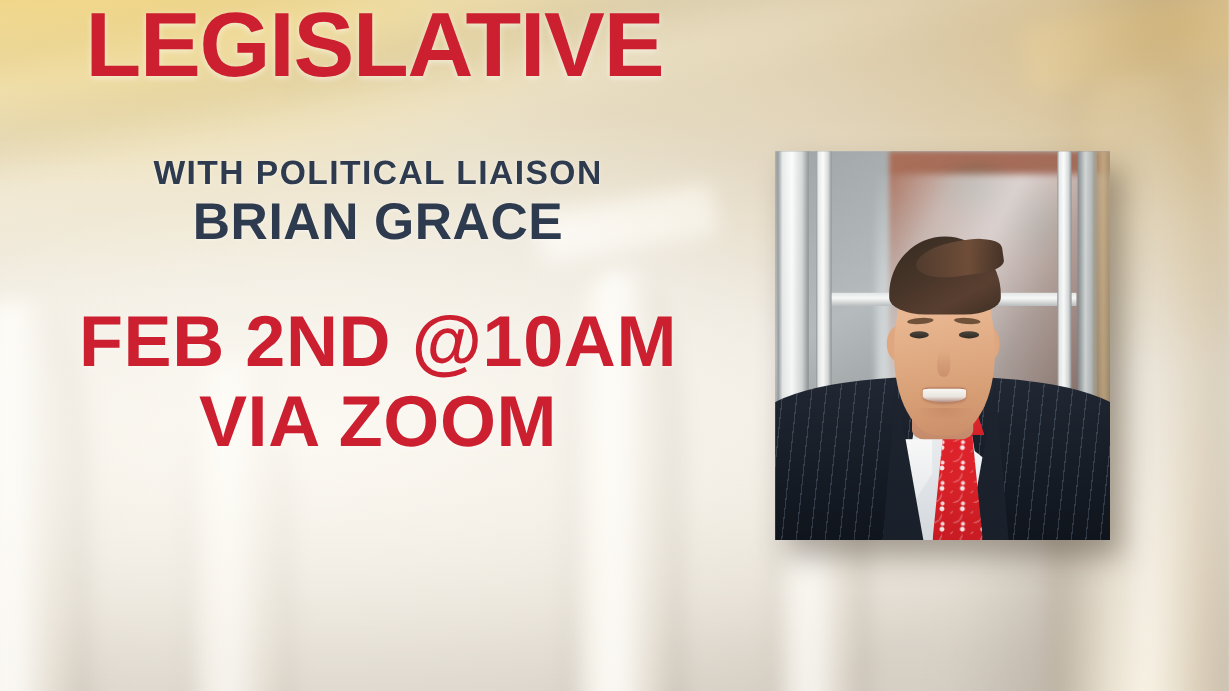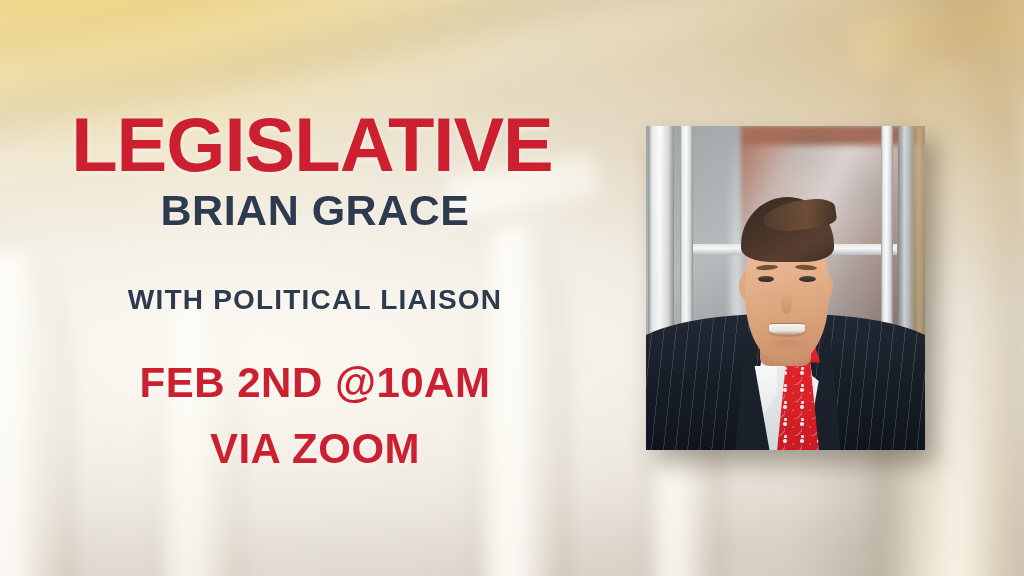--- a/index.html
+++ b/index.html
@@ -100,21 +100,21 @@
     position:absolute; inset:0;
     background:
       radial-gradient(80% 65% at 24% 62%, rgba(255,253,247,0.80) 0%, rgba(252,249,241,0.45) 44%, rgba(255,255,255,0) 78%),
       linear-gradient(180deg, rgba(255,255,255,0.10) 0%, rgba(255,255,255,0.32) 52%, rgba(246,242,234,0.30) 100%);
   }
   .bg-blurwrap { position:absolute; inset:-20px; filter:blur(3px); }
 
   
   .textblock {
     position:absolute; left:0; top:0; width:620px; height:576px;
-    display:flex; flex-direction:column; justify-content:center;
+    display:flex; flex-direction:column; justify-content:flex-start;
     padding-left:10px; text-align:center;
   }
   .t-line { line-height:1.0; white-space:nowrap; }
 
   .title {
     color:#CC2030; font-weight:bold; font-size:76px;
     letter-spacing:-1px; text-shadow:0 2px 5px rgba(255,255,255,0.55);
     font-stretch:condensed;
   }
   .title.l1 { margin-left:-6px; }
@@ -124,25 +124,25 @@
     color:#2E3A4E; font-weight:bold; font-size:28px;
     letter-spacing:1.2px; margin-top:54px;
     text-shadow:0 1px 3px rgba(255,255,255,0.5);
   }
   .sub-name {
     color:#2E3A4E; font-weight:bold; font-size:43px;
     letter-spacing:0.5px; margin-top:6px;
     text-shadow:0 1px 3px rgba(255,255,255,0.5);
   }
   .when {
-    color:#CC2030; font-weight:bold; font-size:42px;
+    color:#CC2030; font-weight:bold; font-size:60px;
     letter-spacing:0.5px; margin-top:48px;
     text-shadow:0 1px 4px rgba(255,255,255,0.5);
   }
-  .when.l2 { margin-top:24px; }
+  .when.l2 { margin-top:7px; }
 
   
   .photo {
     position:absolute; left:646px; top:126px; width:279px; height:324px;
     overflow:hidden;
     box-shadow:10px 14px 22px rgba(70,58,44,0.42);
     background:#b9bcbd;
   }
   .photo-inner { position:absolute; inset:0; overflow:hidden; }
 
@@ -342,22 +342,22 @@
       <div class="cornice"></div>
       <div class="dentils"></div>
       <div class="shadow-diag"></div>
     </div>
   </div>
   <div class="wash-pale"></div>
   <div class="wash-gold"></div>
 
   <div class="textblock">
     <div class="t-line title l1">LEGISLATIVE</div>
+    <div class="t-line sub-small">WITH POLITICAL LIAISON</div>
     <div class="t-line sub-name">BRIAN GRACE</div>
-    <div class="t-line sub-small">WITH POLITICAL LIAISON</div>
     <div class="t-line when l1">FEB 2ND @10AM</div>
     <div class="t-line when l2">VIA ZOOM</div>
   </div>
 
   <div class="photo">
     <div class="photo-inner">
       <div class="win-glass"></div>
       <div class="brick"></div>
       <div class="tree"></div>
       <div class="glass-reflect"></div>

